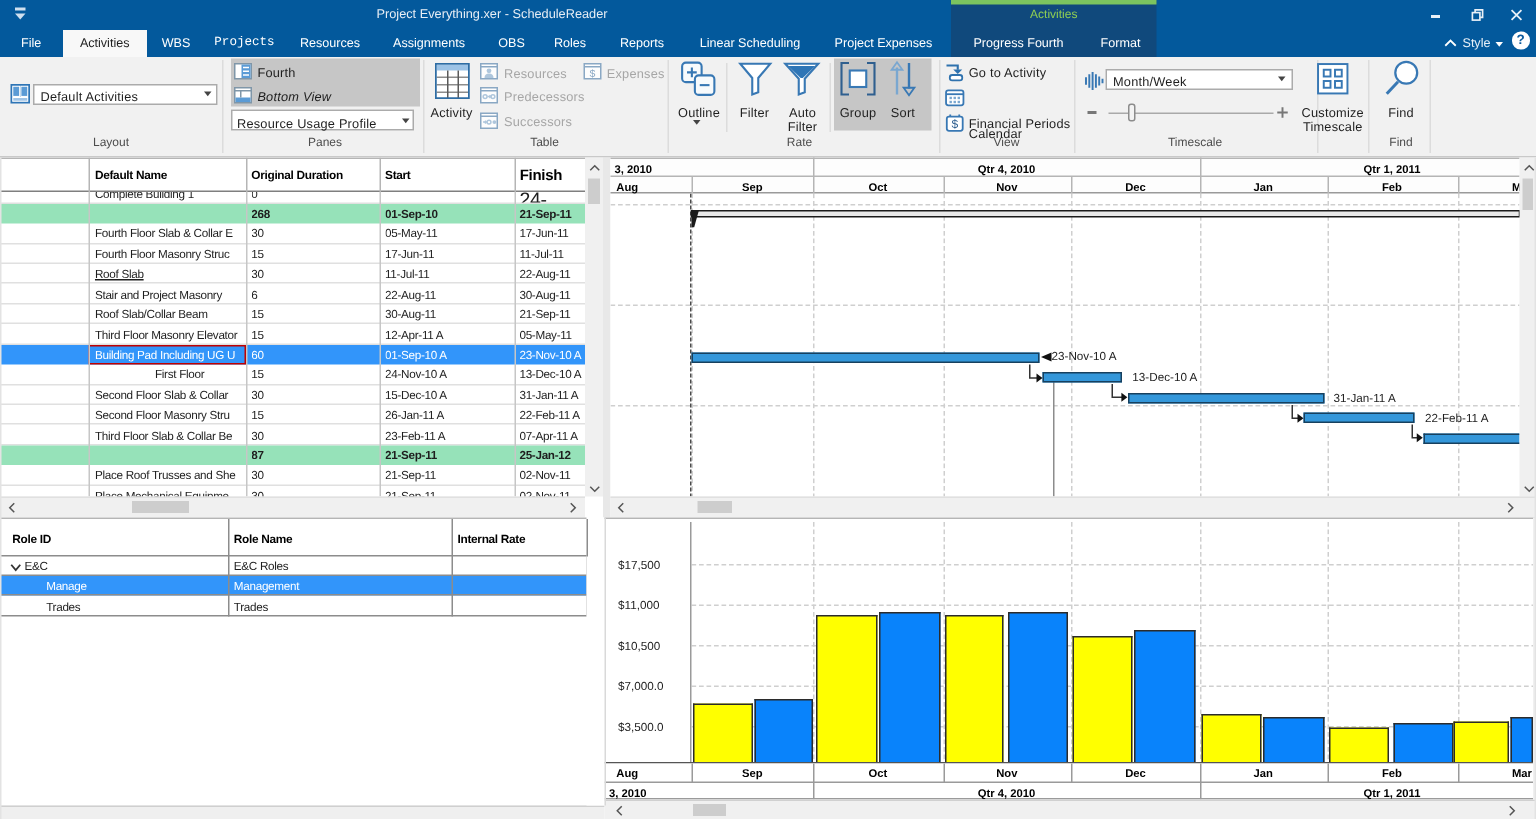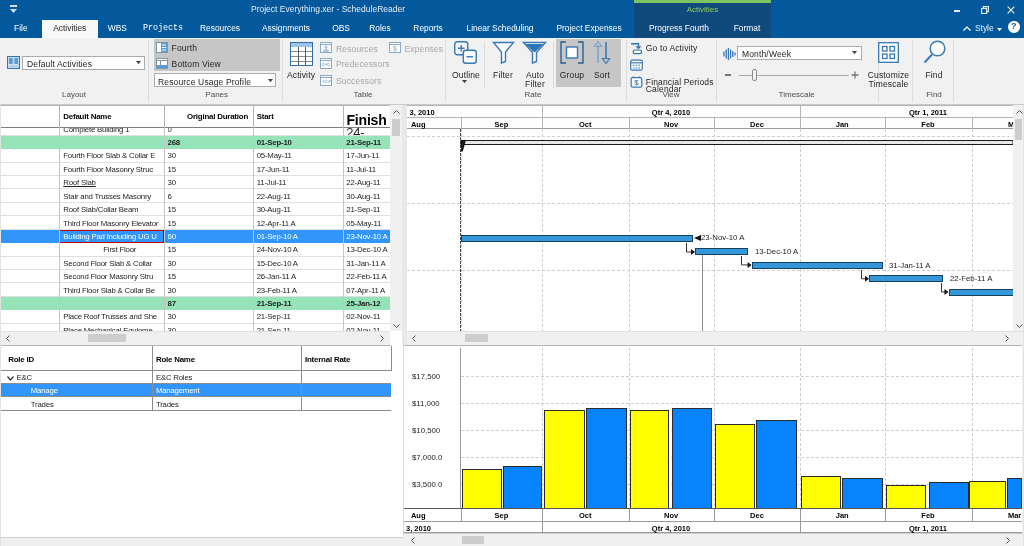--- a/index.html
+++ b/index.html
@@ -85,21 +85,21 @@
       <line x1="6" y1="8" x2="10" y2="8"></line>
     </g>
   </svg>
 <div class="a" style="left:171.6px;top:43px;width:60px;height:10px;font-size:8.5px;letter-spacing:0.15px;color:#1e1e1e;">Fourth</div>
 <svg style="left:156px;top:58px" width="12" height="11" viewBox="0 0 12 11">
 <rect x="0.5" y="0.5" width="11" height="10" fill="#fff" stroke="#7f96a8"></rect>
 <rect x="1" y="7" width="10" height="3" fill="#5b9bd5"></rect>
 <line x1="0.5" y1="2.5" x2="11.5" y2="2.5" stroke="#7f96a8"></line>
     <line x1="4.5" y1="2.5" x2="4.5" y2="7" stroke="#7f96a8"></line>
   </svg>
-<div class="a" style="left:171.6px;top:59px;width:70px;height:10px;font-size:8.5px;letter-spacing:0.15px;color:#1e1e1e;">Bottom View</div>
+<div class="a" style="left:171.6px;top:59px;width:70px;height:10px;font-size:8.5px;letter-spacing:0.15px;color:#1e1e1e;font-style:italic;">Bottom View</div>
 <div class="a" style="left:154.2px;top:73.4px;width:122px;height:13.5px;background:#fff;border:1px solid #ababab;"></div>
 <div class="a" style="left:158px;top:76.5px;width:110px;height:10px;font-size:8.5px;letter-spacing:0.15px;color:#1e1e1e;">Resource Usage Profile</div>
 <svg style="left:268px;top:78.5px" width="5" height="3.2" viewBox="0 0 5 3.2">
     <path d="M0 0 L5 0 L2.5 3.2 Z" fill="#444"></path>
   </svg>
 <div class="a lbl" style="left:172.7px;top:90px;width:88px;height:10px;">Panes</div>
 <svg style="left:290px;top:42px" width="23" height="24" viewBox="0 0 23 24">
 <rect x="0.5" y="0.5" width="22" height="23" fill="#fff" stroke="#2e6da4"></rect>
 <rect x="1" y="1" width="21" height="4" fill="#9dc3e6"></rect>
 <g stroke="#8c8c8c" stroke-width="1">
@@ -262,21 +262,21 @@
 <div class="a" style="left:63.3px;top:164.85px;height:10px;font-size:7.8px;letter-spacing:-0.2px;color:#1e1e1e;overflow:hidden;width:98.50000000000001px;">Fourth Floor Masonry Struc</div>
 <div class="a" style="left:167.5px;top:164.85px;height:10px;font-size:7.8px;letter-spacing:-0.2px;color:#1e1e1e;overflow:hidden;width:82.89999999999998px;">15</div>
 <div class="a" style="left:256.7px;top:164.85px;height:10px;font-size:7.8px;letter-spacing:-0.2px;color:#1e1e1e;overflow:hidden;width:84.10000000000002px;">17-Jun-11</div>
 <div class="a" style="left:346.3px;top:164.85px;height:10px;font-size:7.8px;letter-spacing:-0.2px;color:#1e1e1e;overflow:hidden;width:43.19999999999999px;">11-Jul-11</div>
 <div class="a" style="left:0;top:176.05999999999997px;width:390px;height:13.42px;border-bottom:1px solid #e0e0e0;"></div>
 <div class="a" style="left:63.3px;top:178.26999999999998px;height:10px;font-size:7.8px;letter-spacing:-0.2px;color:#1e1e1e;overflow:hidden;width:98.50000000000001px;text-decoration:underline;">Roof Slab</div>
 <div class="a" style="left:167.5px;top:178.26999999999998px;height:10px;font-size:7.8px;letter-spacing:-0.2px;color:#1e1e1e;overflow:hidden;width:82.89999999999998px;">30</div>
 <div class="a" style="left:256.7px;top:178.26999999999998px;height:10px;font-size:7.8px;letter-spacing:-0.2px;color:#1e1e1e;overflow:hidden;width:84.10000000000002px;">11-Jul-11</div>
 <div class="a" style="left:346.3px;top:178.26999999999998px;height:10px;font-size:7.8px;letter-spacing:-0.2px;color:#1e1e1e;overflow:hidden;width:43.19999999999999px;">22-Aug-11</div>
 <div class="a" style="left:0;top:189.47999999999996px;width:390px;height:13.42px;border-bottom:1px solid #e0e0e0;"></div>
-<div class="a" style="left:63.3px;top:191.68999999999997px;height:10px;font-size:7.8px;letter-spacing:-0.2px;color:#1e1e1e;overflow:hidden;width:98.50000000000001px;">Stair and Trusses Masonry</div>
+<div class="a" style="left:63.3px;top:191.68999999999997px;height:10px;font-size:7.8px;letter-spacing:-0.2px;color:#1e1e1e;overflow:hidden;width:98.50000000000001px;">Stair and Project Masonry</div>
 <div class="a" style="left:167.5px;top:191.68999999999997px;height:10px;font-size:7.8px;letter-spacing:-0.2px;color:#1e1e1e;overflow:hidden;width:82.89999999999998px;">6</div>
 <div class="a" style="left:256.7px;top:191.68999999999997px;height:10px;font-size:7.8px;letter-spacing:-0.2px;color:#1e1e1e;overflow:hidden;width:84.10000000000002px;">22-Aug-11</div>
 <div class="a" style="left:346.3px;top:191.68999999999997px;height:10px;font-size:7.8px;letter-spacing:-0.2px;color:#1e1e1e;overflow:hidden;width:43.19999999999999px;">30-Aug-11</div>
 <div class="a" style="left:0;top:202.89999999999995px;width:390px;height:13.42px;border-bottom:1px solid #e0e0e0;"></div>
 <div class="a" style="left:63.3px;top:205.10999999999996px;height:10px;font-size:7.8px;letter-spacing:-0.2px;color:#1e1e1e;overflow:hidden;width:98.50000000000001px;">Roof Slab/Collar Beam</div>
 <div class="a" style="left:167.5px;top:205.10999999999996px;height:10px;font-size:7.8px;letter-spacing:-0.2px;color:#1e1e1e;overflow:hidden;width:82.89999999999998px;">15</div>
 <div class="a" style="left:256.7px;top:205.10999999999996px;height:10px;font-size:7.8px;letter-spacing:-0.2px;color:#1e1e1e;overflow:hidden;width:84.10000000000002px;">30-Aug-11</div>
 <div class="a" style="left:346.3px;top:205.10999999999996px;height:10px;font-size:7.8px;letter-spacing:-0.2px;color:#1e1e1e;overflow:hidden;width:43.19999999999999px;">21-Sep-11</div>
 <div class="a" style="left:0;top:216.31999999999994px;width:390px;height:13.42px;border-bottom:1px solid #e0e0e0;"></div>
 <div class="a" style="left:63.3px;top:218.52999999999994px;height:10px;font-size:7.8px;letter-spacing:-0.2px;color:#1e1e1e;overflow:hidden;width:98.50000000000001px;">Third Floor Masonry Elevator</div>
@@ -322,23 +322,23 @@
 <div class="a" style="left:63.3px;top:325.89px;height:10px;font-size:7.8px;letter-spacing:-0.2px;color:#1e1e1e;overflow:hidden;width:98.50000000000001px;">Place Mechanical Equipme</div>
 <div class="a" style="left:167.5px;top:325.89px;height:10px;font-size:7.8px;letter-spacing:-0.2px;color:#1e1e1e;overflow:hidden;width:82.89999999999998px;">30</div>
 <div class="a" style="left:256.7px;top:325.89px;height:10px;font-size:7.8px;letter-spacing:-0.2px;color:#1e1e1e;overflow:hidden;width:84.10000000000002px;">21-Sep-11</div>
 <div class="a" style="left:346.3px;top:325.89px;height:10px;font-size:7.8px;letter-spacing:-0.2px;color:#1e1e1e;overflow:hidden;width:43.19999999999999px;">02-Nov-11</div>
 <div class="a" style="left:59.3px;top:105px;width:1px;height:226px;background:#c6c6c6;"></div>
 <div class="a" style="left:163.8px;top:105px;width:1px;height:226px;background:#c6c6c6;"></div>
 <div class="a" style="left:252.7px;top:105px;width:1px;height:226px;background:#c6c6c6;"></div>
 <div class="a" style="left:342.8px;top:105px;width:1px;height:226px;background:#c6c6c6;"></div>
 <div class="a" style="left:0;top:105px;width:390px;height:23px;background:#fff;border-bottom:1px solid #7f7f7f;"></div>
 <div class="a" style="left:63.3px;top:112px;width:100px;height:10px;font-size:7.9px;letter-spacing:-0.2px;color:#000;font-weight:bold;">Default Name</div>
-<div class="a" style="left:167.5px;top:112px;width:100px;height:10px;font-size:7.9px;letter-spacing:-0.2px;color:#000;font-weight:bold;text-align:center;">Original Duration</div>
+<div class="a" style="left:167.5px;top:112px;width:100px;height:10px;font-size:7.9px;letter-spacing:-0.2px;color:#000;font-weight:bold;">Original Duration</div>
 <div class="a" style="left:256.7px;top:112px;width:60px;height:10px;font-size:7.9px;letter-spacing:-0.2px;color:#000;font-weight:bold;">Start</div>
-<div class="a" style="left:346.5px;top:112px;width:50px;height:10px;font-size:14px;letter-spacing:-0.2px;color:#000;font-weight:bold;">Finish</div>
+<div class="a" style="left:346.5px;top:112px;width:50px;height:10px;font-size:10px;letter-spacing:-0.2px;color:#000;font-weight:bold;">Finish</div>
 <div class="a" style="left:59.3px;top:106px;width:1px;height:22px;background:#b5b5b5;"></div>
 <div class="a" style="left:163.8px;top:106px;width:1px;height:22px;background:#b5b5b5;"></div>
 <div class="a" style="left:252.7px;top:106px;width:1px;height:22px;background:#b5b5b5;"></div>
 <div class="a" style="left:342.8px;top:106px;width:1px;height:22px;background:#b5b5b5;"></div>
 <div class="a" style="left:0;top:105px;width:390px;height:1px;background:#b5b5b5;"></div>
 <div class="a" style="left:390px;top:105px;width:12px;height:226px;background:#f0f0f0;"></div>
 <div class="a" style="left:392px;top:119px;width:8px;height:17px;background:#cdcdcd;"></div>
 <svg style="left:393px;top:110px" width="7" height="4" viewBox="0 0 7 4">
     <path d="M0.5 3.5 L3.5 0.5 L6.5 3.5" fill="none" stroke="#555"></path>
   </svg>

